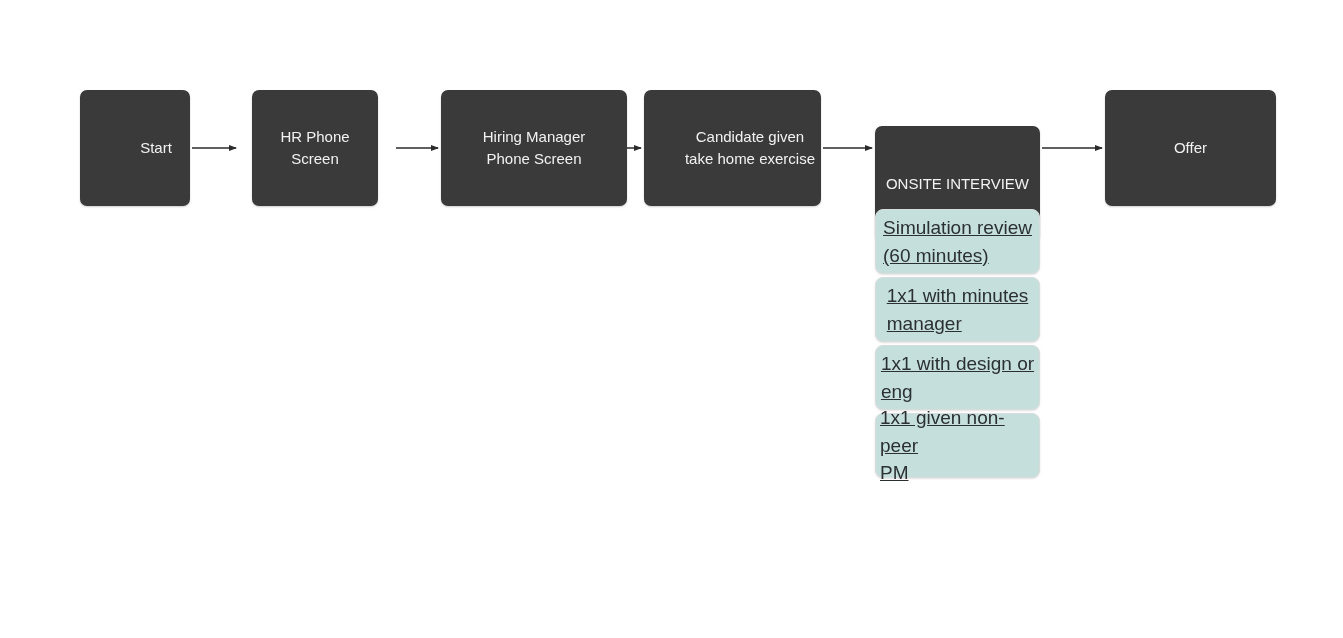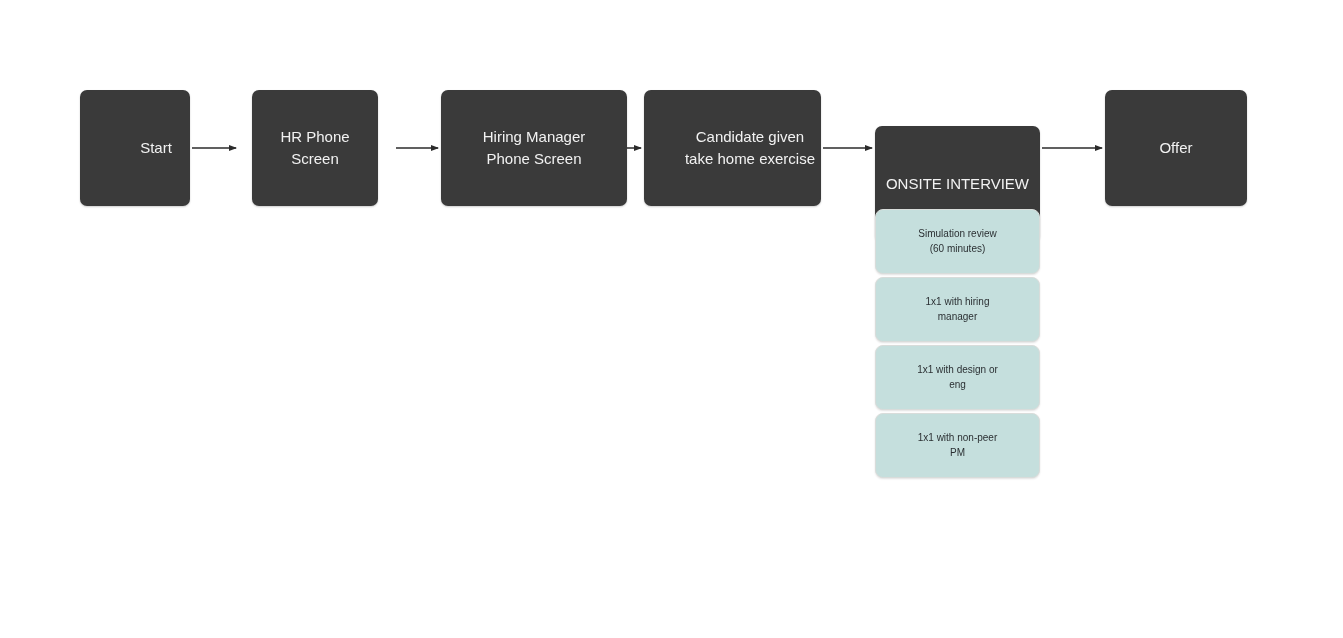--- a/index.html
+++ b/index.html
@@ -44,21 +44,21 @@
     font-size: 15px;
     line-height: 1.45;
     text-align: center;
     white-space: pre-line;
   }
   .n-0 { left: 80px;   width: 110px; padding-left: 48px; }
   .n-1 { left: 252px;  width: 126px; }
   .n-2 { left: 441px;  width: 186px; }
   .n-3 { left: 644px;  width: 177px; justify-content: flex-end; }
   .n-4 { left: 875px;  width: 165px; margin-top: 36px; }
-  .n-5 { left: 1105px; width: 142px; justify-content: center; }
+  .n-5 { left: 1105px; width: 171px; justify-content: center; }
 
   .substeps {
     position: absolute;
     left: 875px;
     top: 209px;
     width: 165px;
     display: flex;
     flex-direction: column;
     gap: 3px;
   }
@@ -68,24 +68,24 @@
     border: 1px solid var(--substep-border, #d8dcda);
     border-radius: 8px;
     box-shadow: 0 1px 2px rgba(0,0,0,0.12);
     display: flex;
     align-items: center;
     justify-content: center;
     padding: 0 4px;
   }
   .substep .substep-label {
     color: var(--substep-text, #2b3033);
-    font-size: 10px;
+    font-size: 19px;
     line-height: 1.45;
-    text-align: center;
     white-space: pre-line;
+    text-decoration: underline;
   }
 </style>
 </head>
 <body>
 
 <div class="canvas">
 
   <svg class="arrows" viewBox="0 0 1343 638" xmlns="http://www.w3.org/2000/svg">
     <defs>
       <marker id="ah" markerWidth="8" markerHeight="6" refX="7" refY="3" orient="auto" markerUnits="userSpaceOnUse">
@@ -119,26 +119,26 @@
   <div class="flow-node n-5">
     <span class="node-label">Offer</span>
   </div>
 
   <div class="substeps">
     <div class="substep">
       <span class="substep-label">Simulation review
 (60 minutes)</span>
     </div>
     <div class="substep">
-      <span class="substep-label">1x1 with hiring
+      <span class="substep-label">1x1 with minutes
 manager</span>
     </div>
     <div class="substep">
       <span class="substep-label">1x1 with design or
 eng</span>
     </div>
     <div class="substep">
-      <span class="substep-label">1x1 with non-peer
+      <span class="substep-label">1x1 given non-peer
 PM</span>
     </div>
   </div>
 
 </div>
 
 </body></html>

